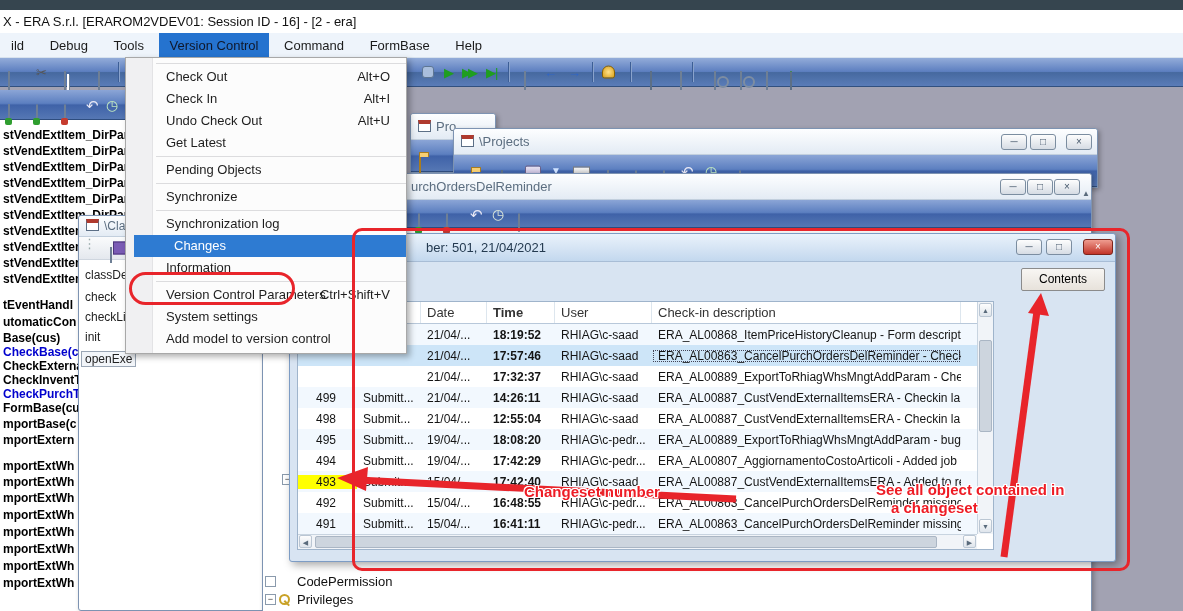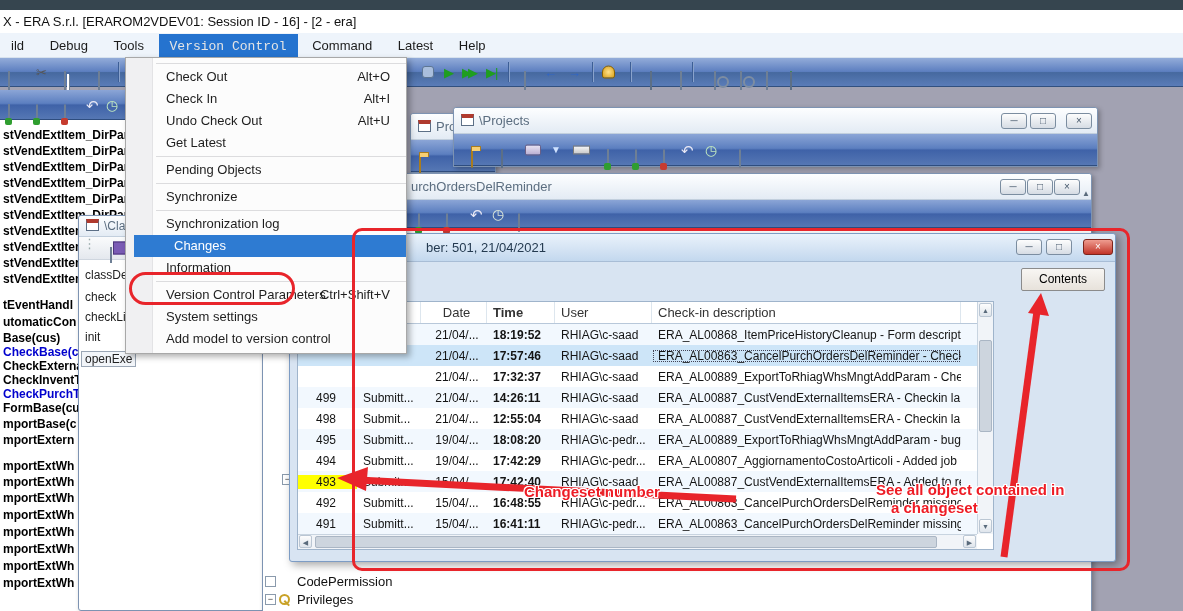--- a/index.html
+++ b/index.html
@@ -8,21 +8,21 @@
             background:#a2a2b2; font-family:"Liberation Sans", sans-serif; }
   .abs { position:absolute; }
 
   
   #top-strip { left:0; top:0; width:1183px; height:10px; background:#36454f; }
   #titlebar { left:0; top:10px; width:1183px; height:23px; background:#ffffff;
               font-size:13px; color:#111; line-height:23px; padding-left:3px; }
   #menubar { left:0; top:33px; width:1183px; height:25px; background:#eef4fb;
              border-bottom:1px solid #d7e2ee; font-size:13px; color:#1b1b1b; }
   .mb-item { display:inline-block; height:25px; line-height:25px; padding:0 11px; }
-  .mb-item.hl { background:#2573cf; color:#e5e5e5;font-family:Liberation Mono, monospace; }
+  .mb-item.hl { background:#2573cf; color:#0f172a; }
   #main-toolbar { left:0; top:58px; width:1183px; height:29px;
                   background:linear-gradient(#93acd9, #5d7fc0 48%, #46699f 52%, #5a7cb8);
                   border-bottom:1px solid #31507f; }
   .tbsep { position:absolute; top:4px; width:1px; height:20px; background:#3c5e96;
            box-shadow:1px 0 0 #8aa3cc; }
 
   
   .ic { position:absolute; top:50%; transform:translateY(-50%); text-align:center; }
   .g { font-size:13px; line-height:1; }
   .i-doc { width:13px; height:16px; background:#fff; border:1px solid #6e7f95; position:relative; }
@@ -96,21 +96,21 @@
   #cs-title-text { position:absolute; left:136px; top:0; }
   #contents-btn { position:absolute; left:731px; top:34px; width:84px; height:23px;
               background:linear-gradient(#f8f6f3,#e7e2db); border:1px solid #8b8b8b;
               border-radius:2px; font-size:12px; color:#000; text-align:center; line-height:21px; }
   #cs-grid { position:absolute; left:7px; top:67px; width:697px; height:249px;
               background:#fff; border:1px solid #9fb4cb; }
   .grow { display:flex; height:21px; font-size:12px; color:#141414; align-items:center; }
   .ghead { height:22px; font-size:13px; color:#333; border-bottom:1px solid #b8c8da; }
   .ghead > div { border-right:1px solid #dde6ee; height:100%; line-height:21px; }
   .c-num{width:59px; padding-left:18px;} .c-st{width:64px; padding-left:6px;}
-  .c-date{width:66px; padding-left:6px;text-align:center;} .c-time{width:68px; padding-left:6px;font-weight:bold;}
+  .c-date{width:66px; padding-left:6px;} .c-time{width:68px; padding-left:6px;font-weight:bold;}
   .c-user{width:97px; padding-left:6px;} .c-desc{width:309px; padding-left:6px;
           white-space:nowrap; overflow:hidden;}
   .grow.tint { background:#f2f8fe; }
   .grow.sel { background:#cde5f8; }
   .grow.sel .c-desc { outline:1px dotted #445; outline-offset:-2px; }
   .ylw { background:#ffff00; }
   #vscroll { position:absolute; right:0; top:0; bottom:15px; width:16px; background:#f1f4f8;
              border-left:1px solid #c8d4e0; }
   .sbtn { position:absolute; left:1px; width:13px; height:14px; font-size:7px; color:#5a6b7c;
              text-align:center; line-height:14px; background:linear-gradient(#fdfdfd,#dfe5ec);
@@ -162,21 +162,21 @@
   <div class="abs" id="top-strip"></div>
   <div class="abs" id="titlebar">
     <span>X - ERA S.r.l. [ERAROM2VDEV01: Session ID - 16] -  [2 - era]</span>
   </div>
   <div class="abs" id="menubar">
     <span class="mb-item">ild</span>
     <span class="mb-item">Debug</span>
     <span class="mb-item">Tools</span>
     <span class="mb-item hl">Version Control</span>
     <span class="mb-item">Command</span>
-    <span class="mb-item">Latest</span>
+    <span class="mb-item">FormBase</span>
     <span class="mb-item">Help</span>
   </div>
 
   <div class="abs" id="main-toolbar">
     <span class="ic i-doc" style="left:8px"><i></i><i></i><i></i></span>
     <span class="ic g" style="left:36px;color:#555">✂</span>
     <span class="ic i-doc i-copy" style="left:62px"><i></i><i></i></span>
     <span class="ic i-doc" style="left:94px;background:#f4f0e6"><i></i><i></i><i></i></span>
     <span class="tbsep" style="left:118px"></span>
     <span class="ic i-stop" style="left:422px"></span>
@@ -255,21 +255,21 @@
 
   <div class="win" style="left:410px;top:113px;width:86px;height:60px">
     <div class="wtitle" style="height:26px">
       <span class="wicon"></span><span>Pro</span>
     </div>
     <div class="wtb" style="height:32px">
       <span class="ic i-folder" style="left:8px"></span>
     </div>
   </div>
 
-  <div class="win" style="left:453px;top:107px;width:645px;height:60px">
+  <div class="win" style="left:453px;top:128px;width:645px;height:60px">
     <div class="wtitle">
       <span class="wicon"></span><span>\Projects</span>
       <span class="winbtn" style="left:547px">─</span>
       <span class="winbtn" style="left:576px">□</span>
       <span class="winbtn" style="left:612px">×</span>
     </div>
     <div class="wtb" style="height:32px">
       <span class="ic i-folder" style="left:17px"></span>
       <span class="ic i-form" style="left:45px"></span>
       <span class="ic i-printer" style="left:71px"></span>

